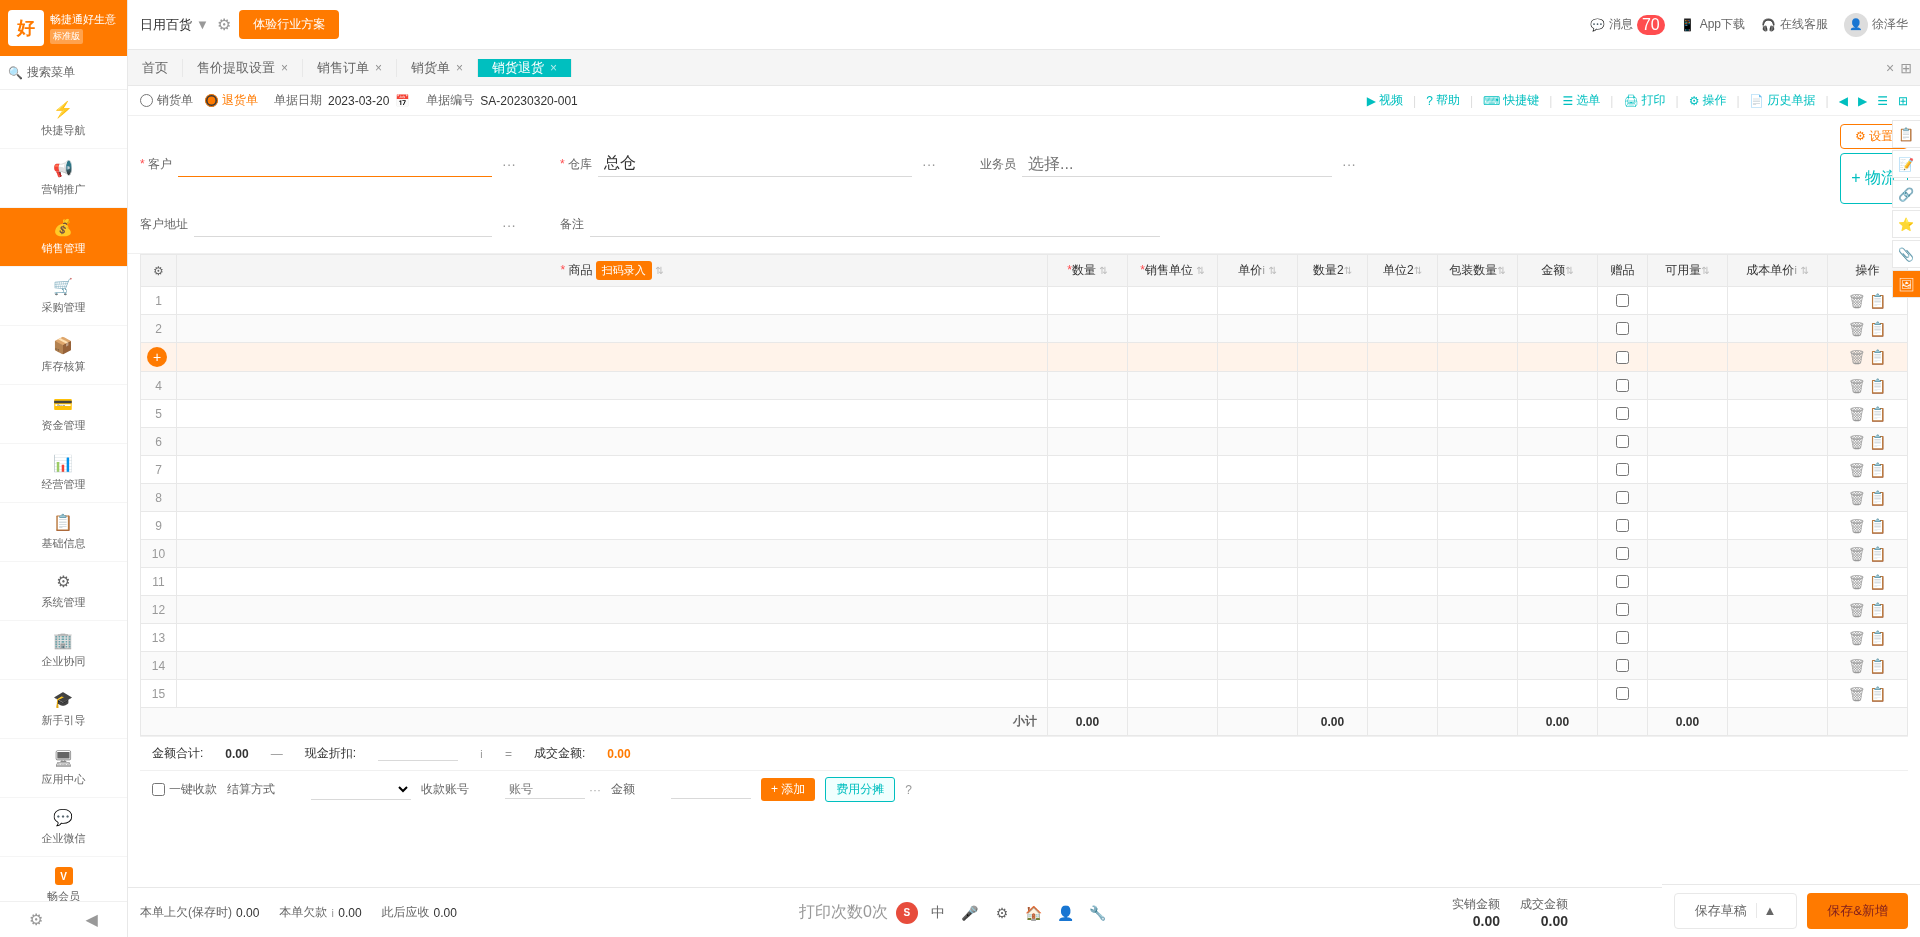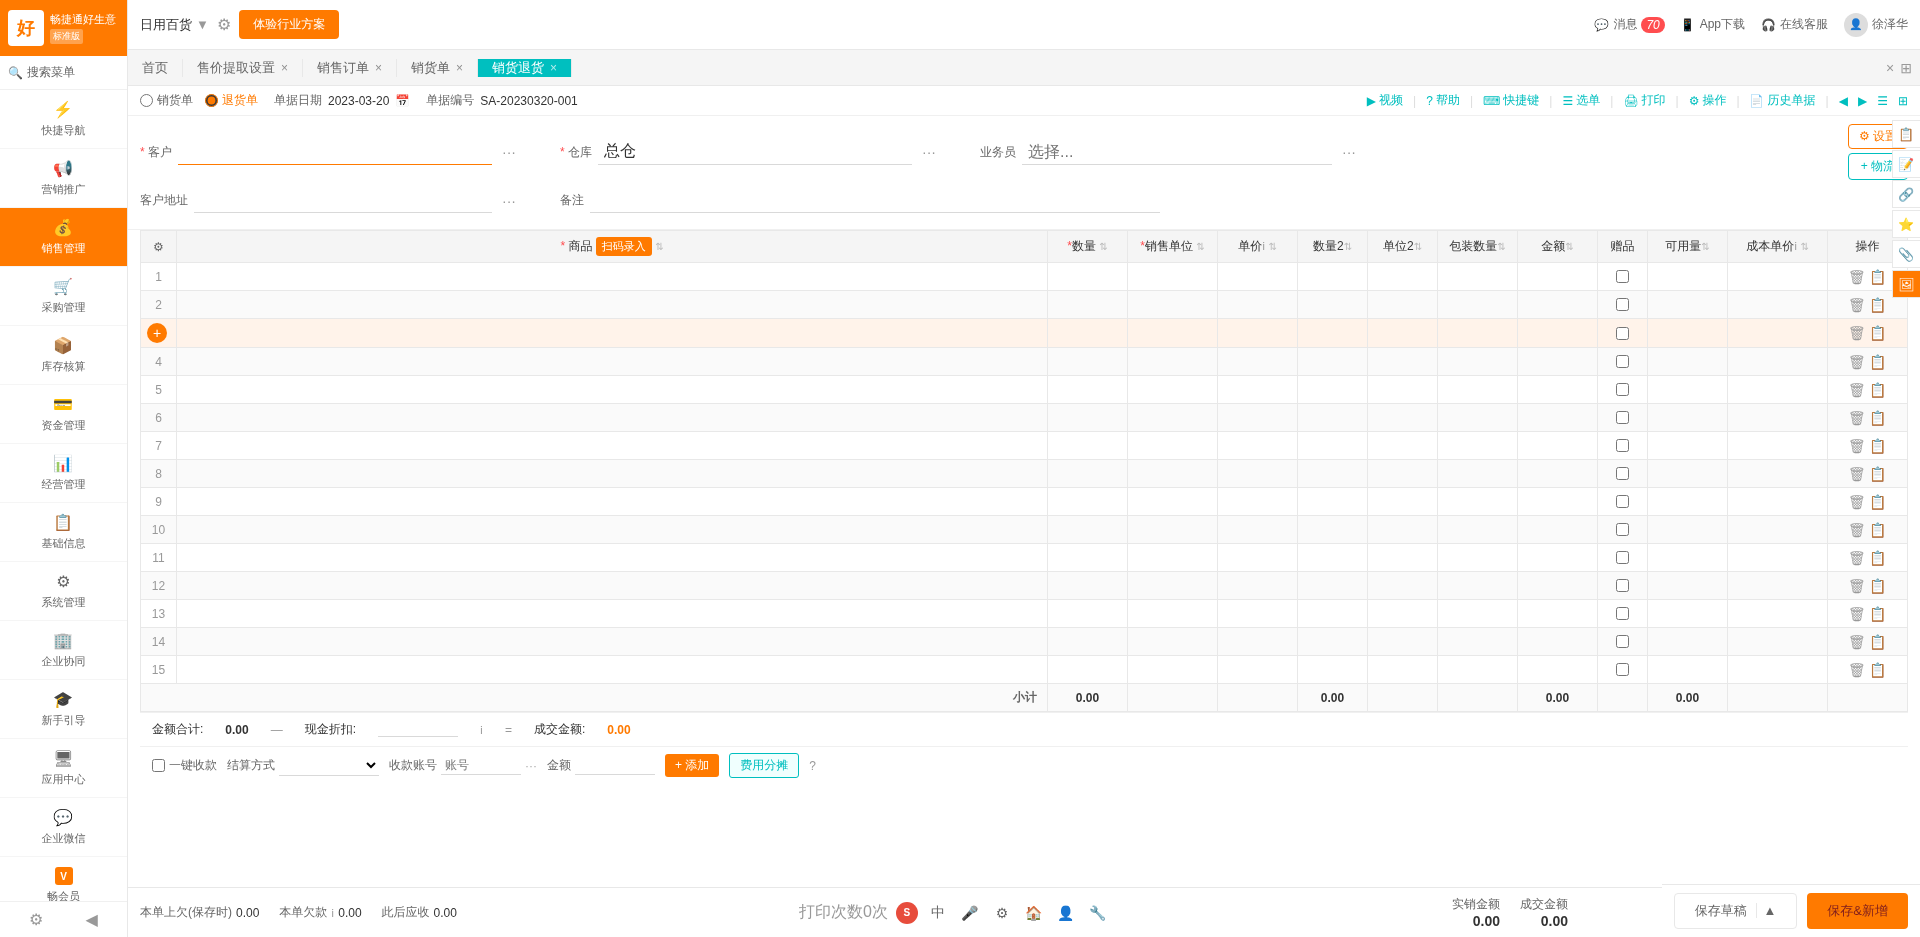--- a/index.html
+++ b/index.html
@@ -46,21 +46,21 @@
       padding: 0 12px; z-index: 99;
     }
     .header-left { display: flex; align-items: center; gap: 8px; }
     .header-category { display: flex; align-items: center; gap: 4px; color: #333; font-size: 13px; cursor: pointer; }
     .btn-orange {
       background: #ff7a00; color: #fff; border: none; border-radius: 4px;
       padding: 6px 14px; font-size: 12px; cursor: pointer;
     }
     .header-right { display: flex; align-items: center; gap: 16px; font-size: 12px; color: #666; }
     .header-right .item { display: flex; align-items: center; gap: 4px; cursor: pointer; }
-    .badge { background: #ff4d4f; color: #fff; border-radius: 10px; padding: 1px 5px; font-size: 12px; font-style: italic; }
+    .badge { background: #ff4d4f; color: #fff; border-radius: 10px; padding: 1px 5px; font-size: 16px; }
     .avatar { width: 24px; height: 24px; background: #ddd; border-radius: 50%; display:flex; align-items:center; justify-content:center; overflow:hidden; }
 
     
     .tab-bar {
       position: fixed; left: 128px; top: 50px; right: 0; height: 36px;
       background: #f5f5f5; border-bottom: 1px solid #e8e8e8;
       display: flex; align-items: center; z-index: 98;
     }
     .tab-item {
       display: flex; align-items: center; padding: 0 14px; font-size: 13px;
@@ -99,21 +99,21 @@
     .form-row { display: flex; align-items: center; gap: 0; margin-bottom: 8px; }
     .form-group { display: flex; align-items: center; gap: 6px; flex: 1; }
     .form-label { color: #666; font-size: 12px; white-space: nowrap; }
     .form-input {
       flex: 1; border: none; border-bottom: 1px solid #d9d9d9;
       padding: 3px 6px; font-size: 16px; outline: none; color: #333;
       background: transparent; min-width: 120px;
     }
     .form-dots { color: #999; font-size: 14px; cursor: pointer; padding: 0 4px; }
     .btn-set { border: 1px solid #ff7a00; color: #ff7a00; background: #fff; border-radius: 4px; padding: 3px 10px; cursor: pointer; font-size: 12px; }
-    .btn-wuliu { border: 1px solid #00bfbf; color: #00bfbf; background: #fff; border-radius: 4px; padding: 4px 10px; cursor: pointer; font-size: 12px; }
+    .btn-wuliu { border: 1px solid #00bfbf; color: #00bfbf; background: #fff; border-radius: 4px; padding: 14px 10px; cursor: pointer; font-size: 16px; }
 
     
     .table-wrapper { padding: 0 12px; }
     .data-table { width: 100%; border-collapse: collapse; font-size: 12px; }
     .data-table th {
       background: #f5f5f5; border: 1px solid #e8e8e8; padding: 6px 6px;
       text-align: center; white-space: nowrap; color: #333; font-weight: normal;
       position: relative;
     }
     .data-table td {
@@ -143,21 +143,21 @@
     .minus-icon { color: #999; }
     .eq-icon { color: #999; }
     .result-val { color: #ff7a00; font-weight: bold; }
 
     .bottom-payment {
       padding: 6px 12px; border-top: 1px solid #f0f0f0; background: #fff;
       display: flex; align-items: center; gap: 10px; font-size: 12px;
     }
     .bottom-payment .checkbox-label { display: flex; align-items: center; gap: 4px; color: #666; }
     .payment-field { display: flex; align-items: center; gap: 4px; color: #666; }
-    .payment-input { border-bottom: 1px solid #d9d9d9; background: transparent; border-top: none; border-left: none; border-right: none; outline: none; width: 80px; font-size: 12px; padding: 2px 4px; }
+    .payment-input { border-bottom: 1px solid #d9d9d9; background: transparent; border-top: none; border-left: none; border-right: none; outline: none; width: 80px; font-size: 12px; padding: 2px 4px; margin-left: 32px; }
     .btn-add-payment { background: #ff7a00; color: #fff; border: none; border-radius: 3px; padding: 3px 10px; cursor: pointer; font-size: 12px; }
     .btn-feiyong { border: 1px solid #00bfbf; color: #00bfbf; background: #f0fffe; border-radius: 3px; padding: 3px 10px; cursor: pointer; font-size: 12px; }
     .question-icon { color: #999; cursor: pointer; }
     .btn-save-draft { background: #fff; border: 1px solid #e8e8e8; color: #666; border-radius: 4px; padding: 8px 20px; cursor: pointer; font-size: 13px; }
     .btn-save-new { background: #ff7a00; color: #7f1d1d; border: none; border-radius: 4px; padding: 8px 20px; cursor: pointer; font-size: 13px; }
 
     
     .footer-bar {
       position: fixed; left: 128px; bottom: 0; right: 0; height: 50px;
       background: #fff; border-top: 1px solid #e8e8e8;

